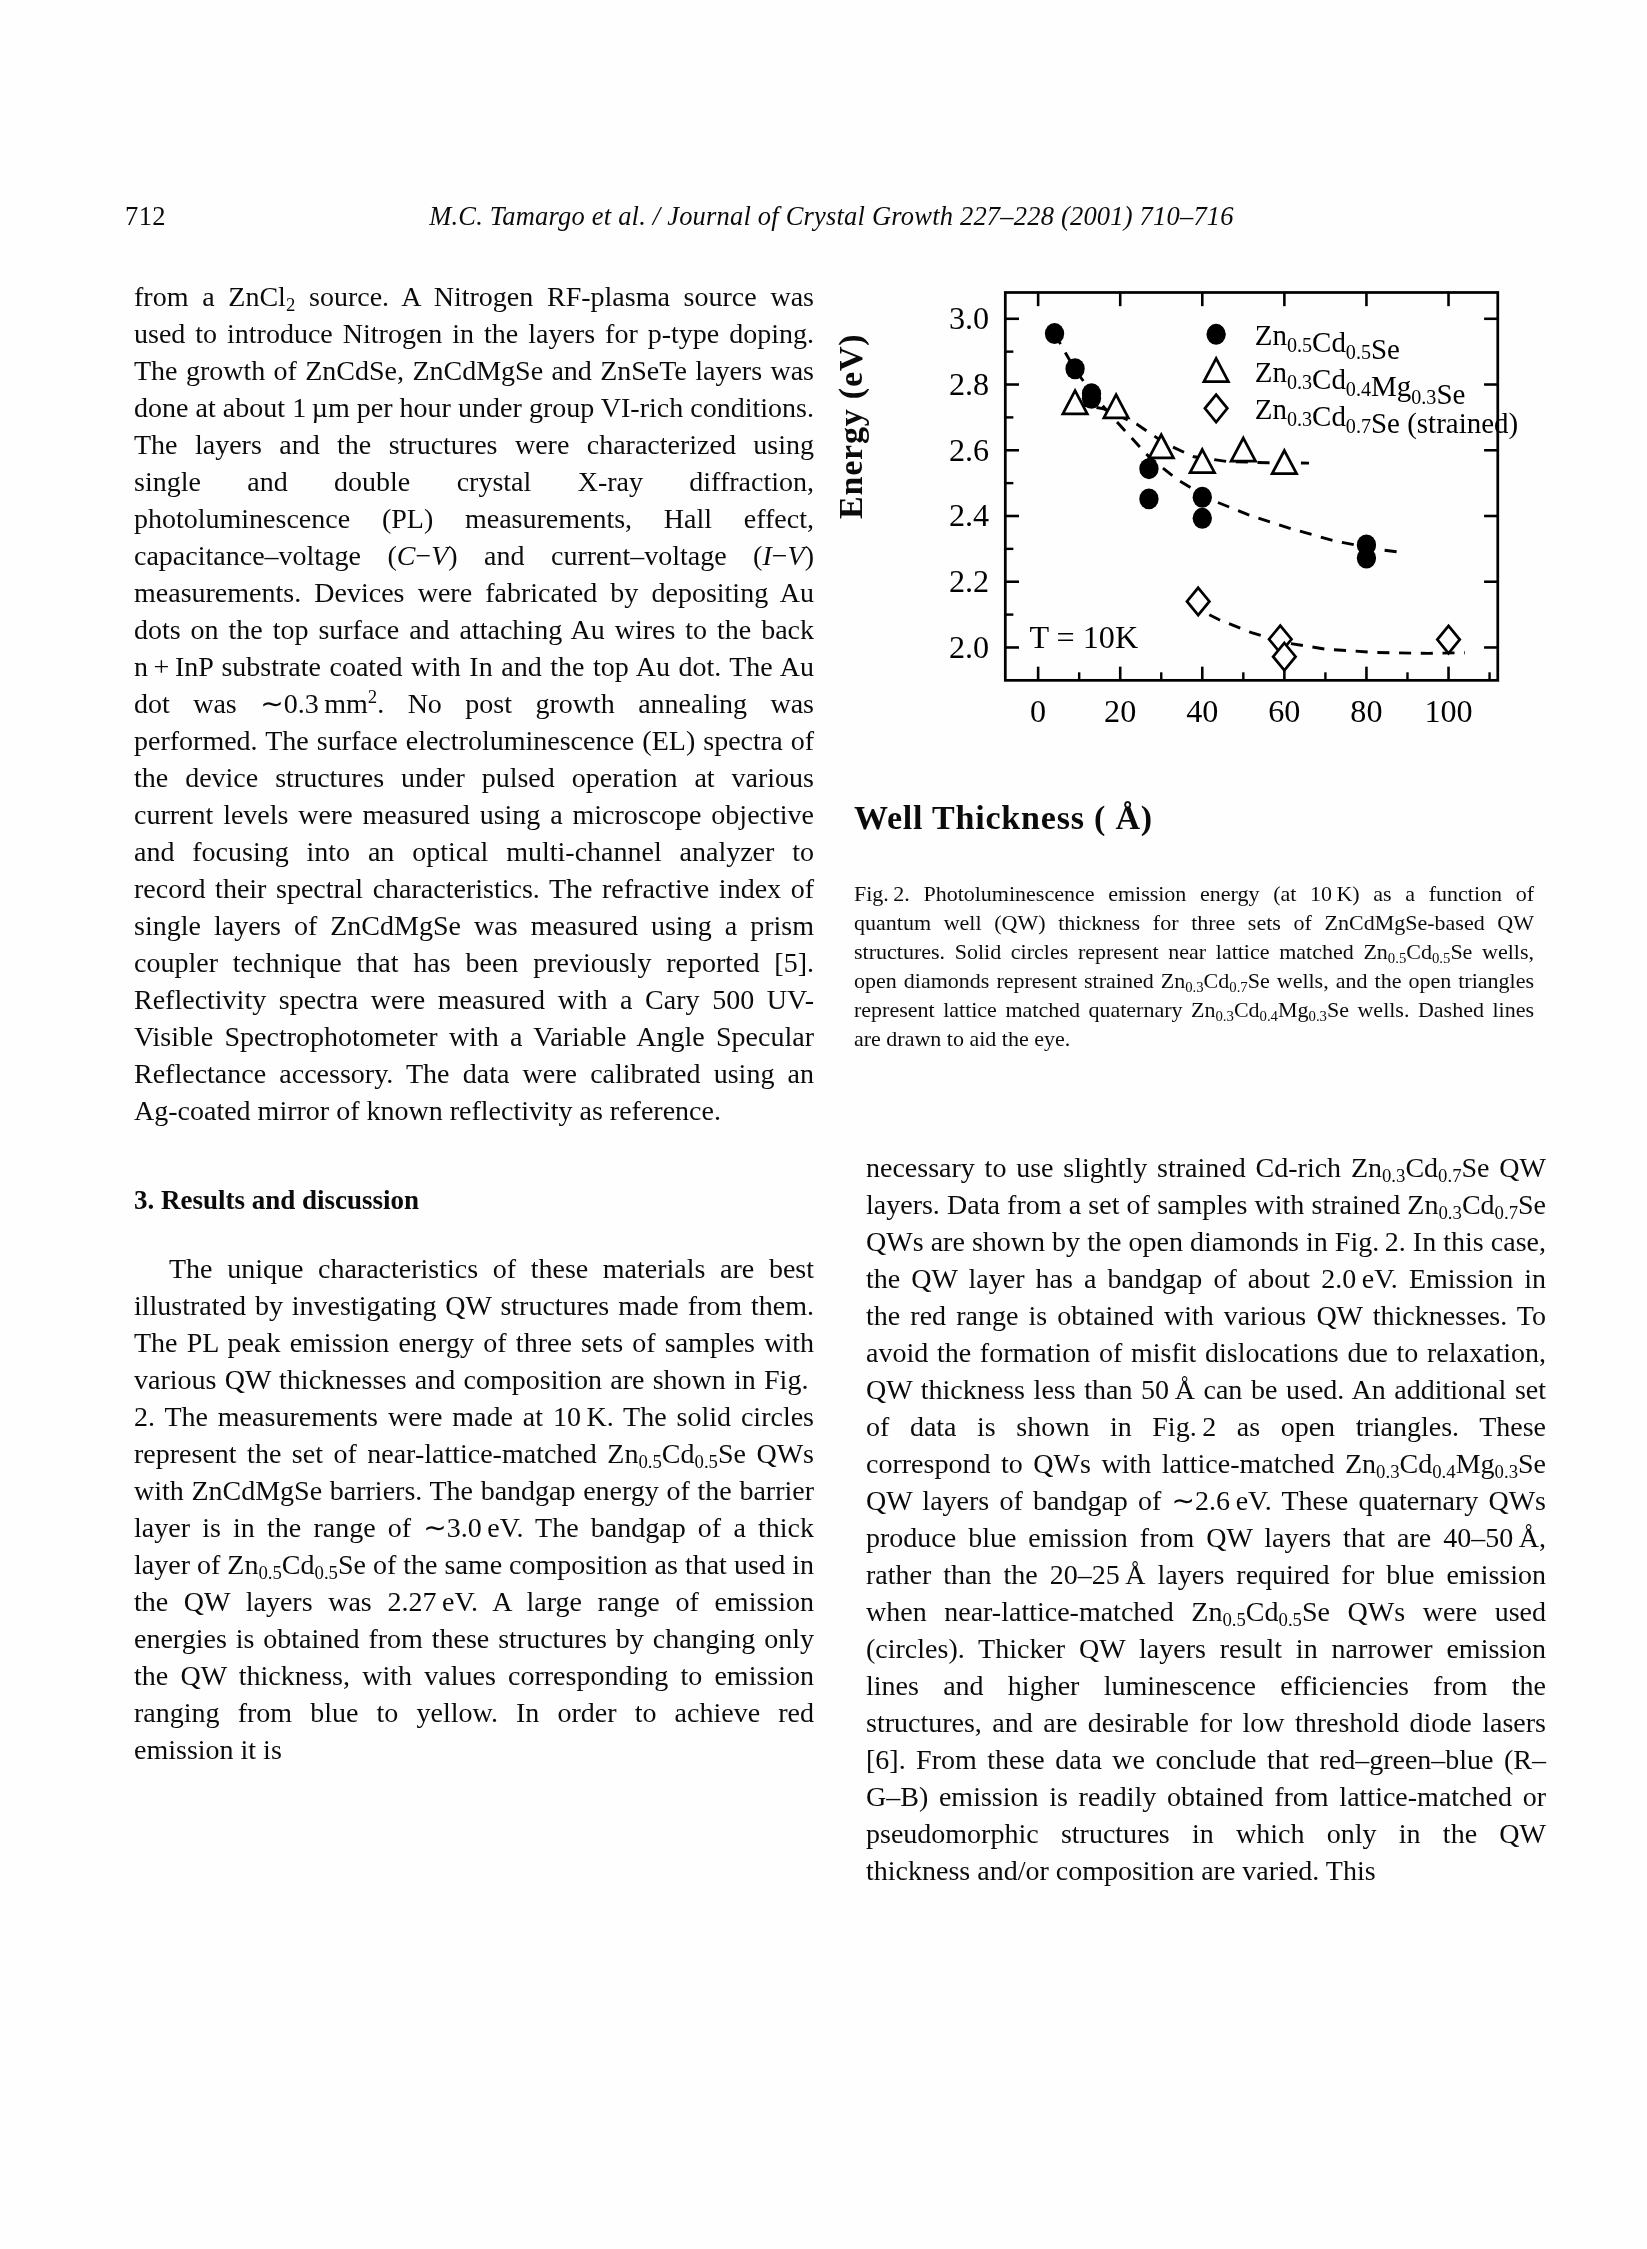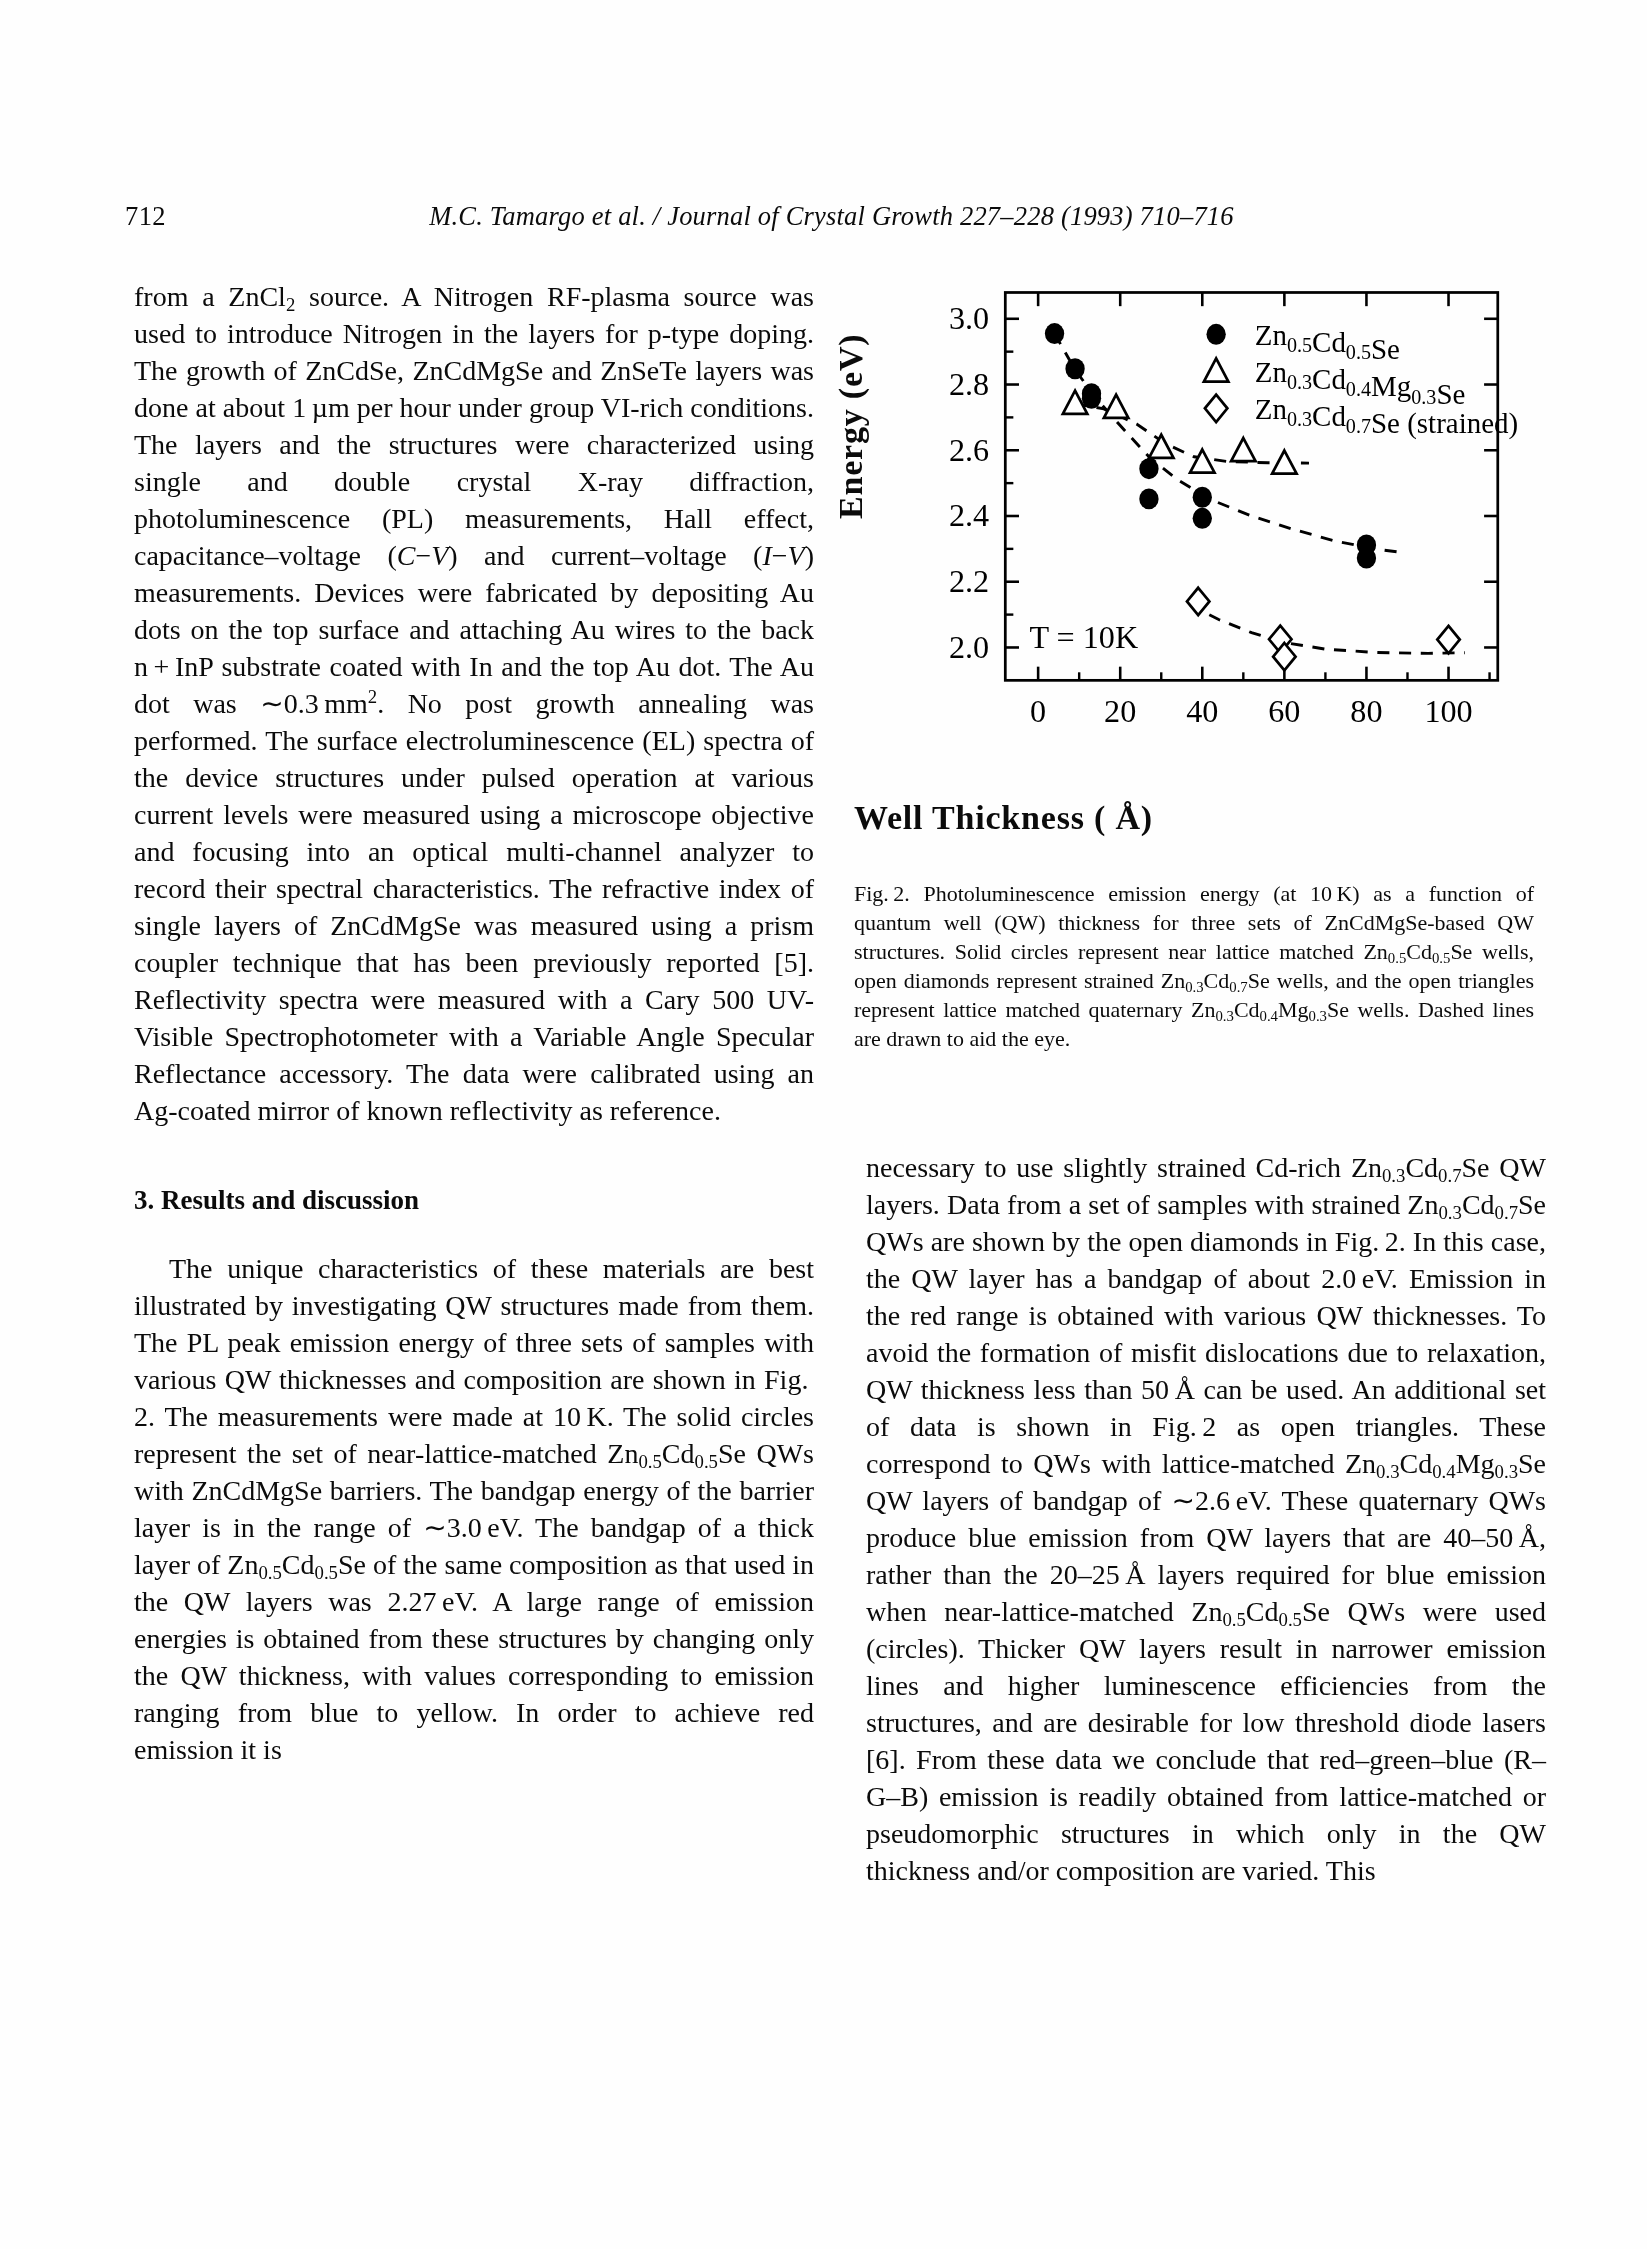--- a/index.html
+++ b/index.html
@@ -124,21 +124,21 @@
     width:680px;
   }
 </style>
 </head>
 <body>
 
 <div class="page">
 
   <div class="runhead">
     <span class="folio">712</span>
-    <span class="runtitle">M.C. Tamargo et al. / Journal of Crystal Growth 227–228 (1993) 710–716</span>
+    <span class="runtitle">M.C. Tamargo et al. / Journal of Crystal Growth 227–228 (2001) 710–716</span>
   </div>
 
   <div class="col col-left">
     <p class="body">from a ZnCl<sub>2</sub> source. A Nitrogen RF-plasma source was used to introduce Nitrogen in the layers for p-type doping. The growth of ZnCdSe, ZnCdMgSe and ZnSeTe layers was done at about 1 µm per hour under group VI-rich conditions. The layers and the structures were characterized using single and double crystal X-ray diffraction, photoluminescence (PL) measurements, Hall effect, capacitance–voltage (<span class="ital">C</span>−<span class="ital">V</span>) and current–voltage (<span class="ital">I</span>−<span class="ital">V</span>) measurements. Devices were fabricated by depositing Au dots on the top surface and attaching Au wires to the back n + InP substrate coated with In and the top Au dot. The Au dot was ∼0.3 mm<sup>2</sup>. No post growth annealing was performed. The surface electroluminescence (EL) spectra of the device structures under pulsed operation at various current levels were measured using a microscope objective and focusing into an optical multi-channel analyzer to record their spectral characteristics. The refractive index of single layers of ZnCdMgSe was measured using a prism coupler technique that has been previously reported [5]. Reflectivity spectra were measured with a Cary 500 UV-Visible Spectrophotometer with a Variable Angle Specular Reflectance accessory. The data were calibrated using an Ag-coated mirror of known reflectivity as reference.</p>
     <div class="sect-gap-top"></div>
     <h3 class="section">3.  Results and discussion</h3>
     <div class="sect-gap-bot"></div>
     <p class="body indent">The unique characteristics of these materials are best illustrated by investigating QW structures made from them. The PL peak emission energy of three sets of samples with various QW thicknesses and composition are shown in Fig. 2. The measurements were made at 10 K. The solid circles represent the set of near-lattice-matched Zn<sub>0.5</sub>Cd<sub>0.5</sub>Se QWs with ZnCdMgSe barriers. The bandgap energy of the barrier layer is in the range of ∼3.0 eV. The bandgap of a thick layer of Zn<sub>0.5</sub>Cd<sub>0.5</sub>Se of the same composition as that used in the QW layers was 2.27 eV. A large range of emission energies is obtained from these structures by changing only the QW thickness, with values corresponding to emission ranging from blue to yellow. In order to achieve red emission it is</p>
   </div>
 

